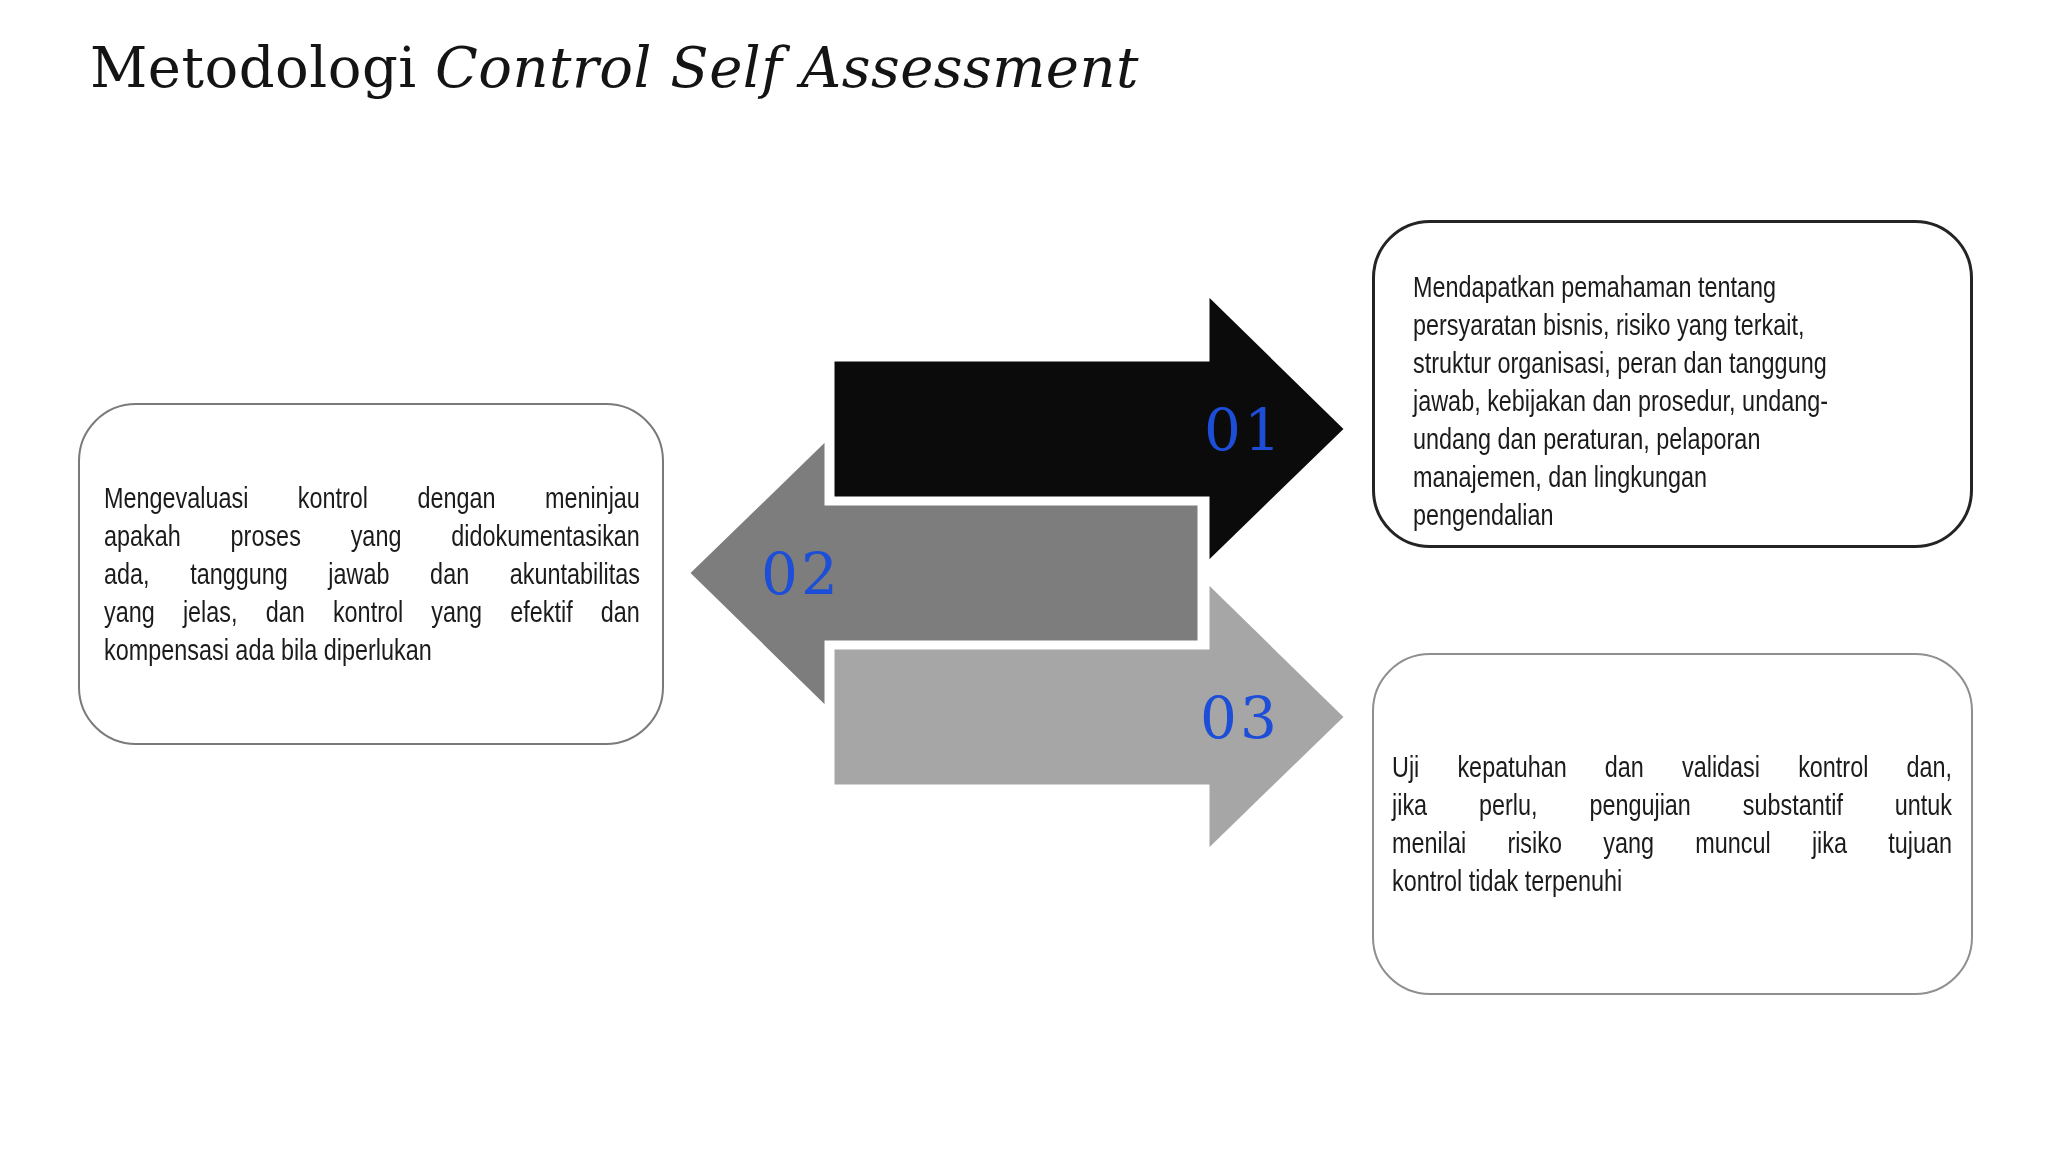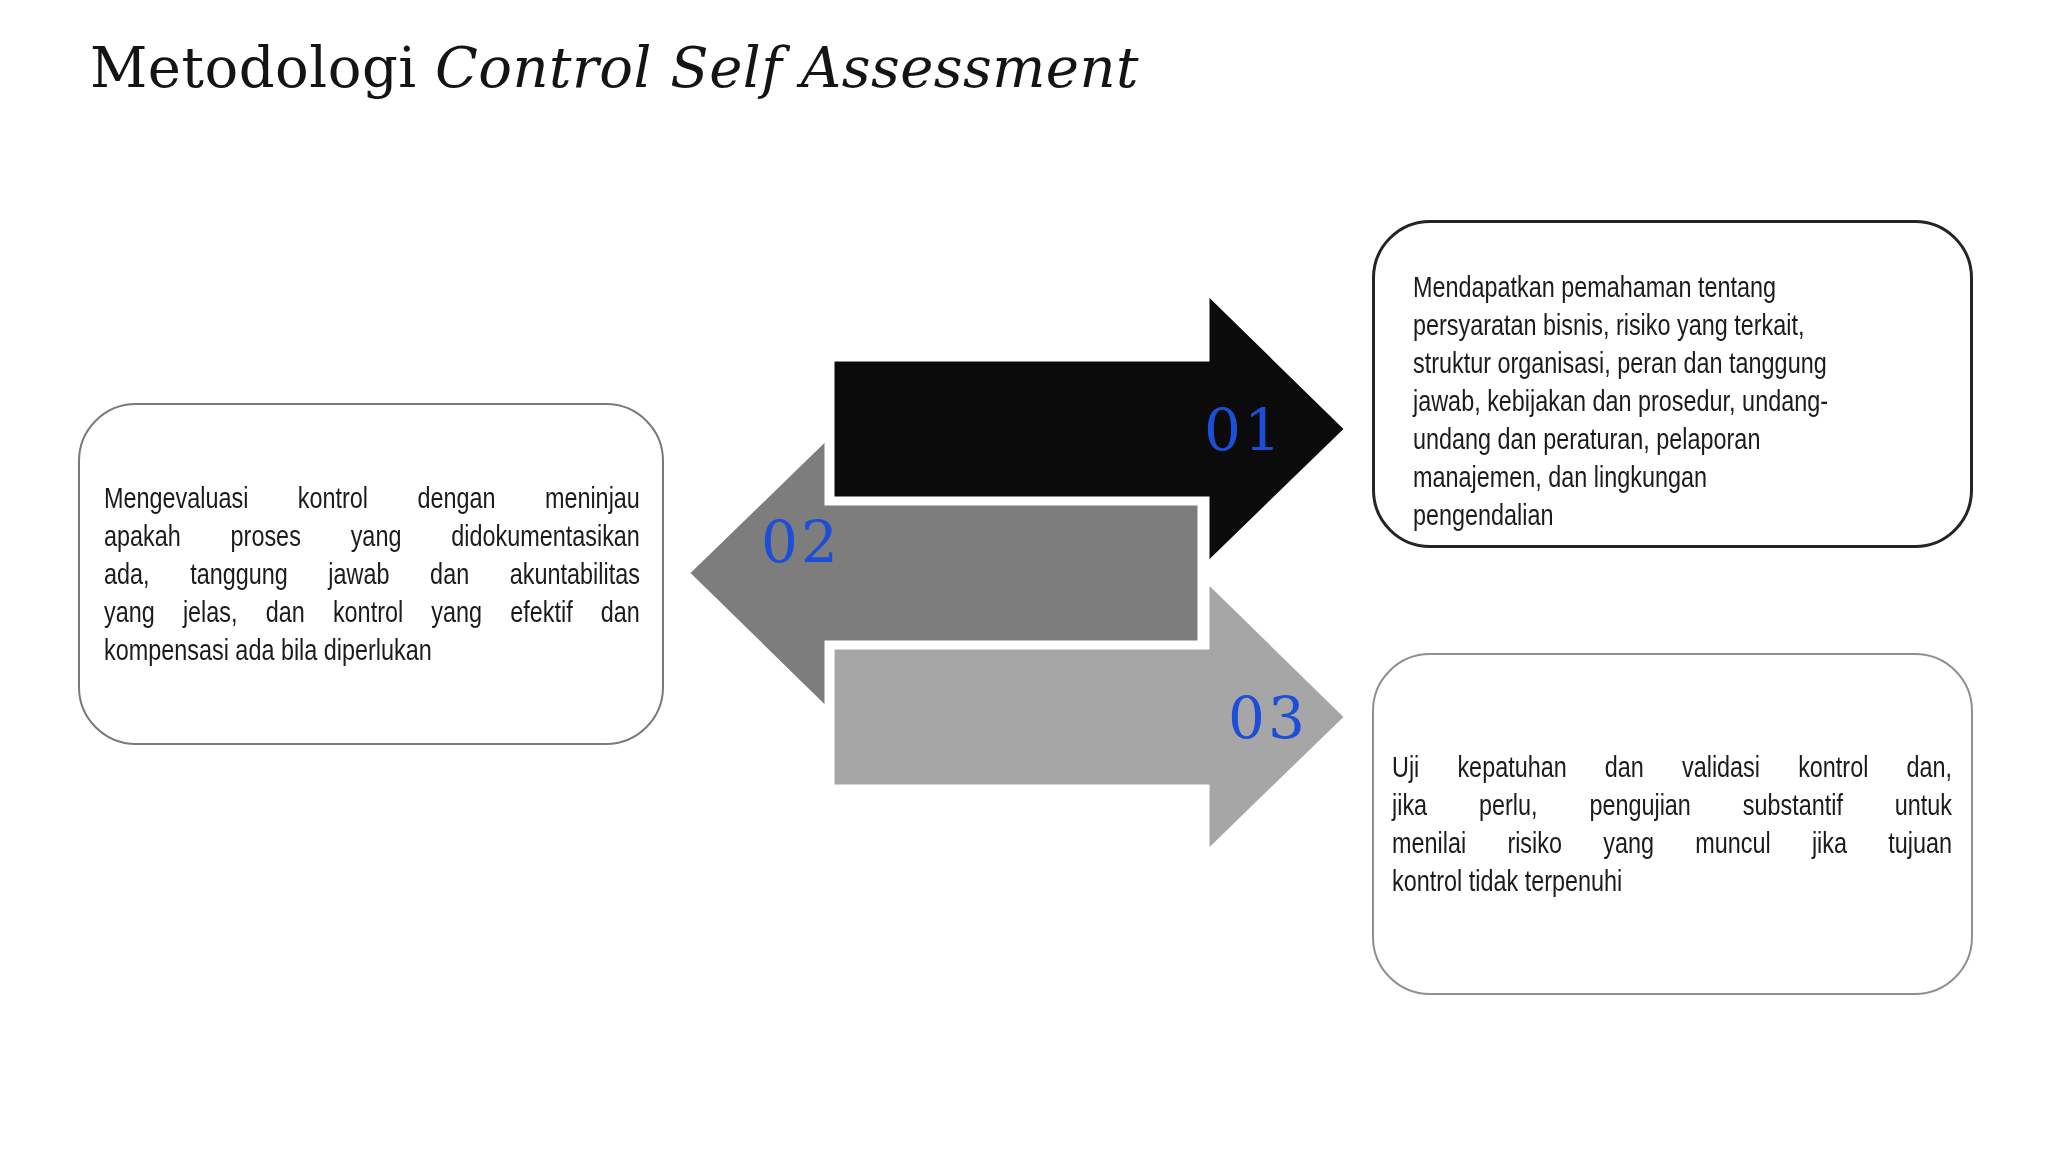--- a/index.html
+++ b/index.html
@@ -89,22 +89,22 @@
 
   <h1 class="title"><span>Metodologi </span><em>Control Self Assessment</em></h1>
 
   <svg class="arrows" viewBox="0 0 2048 1152" aria-hidden="true">
     <polygon points="832,647 1207,647 1207,580 1347,717 1207,853 1207,787 832,787" fill="#a6a6a6"></polygon>
     <polygon points="1200,503 827,503 827,437 687,573 827,710 827,643 1200,643" fill="#7d7d7d"></polygon>
     <polygon points="832,359 1207,359 1207,292 1347,429 1207,565 1207,499 832,499" fill="#0b0b0b"></polygon>
   </svg>
 
   <div class="step-num" style="left:1244px;top:430px;">01</div>
-  <div class="step-num" style="left:801px;top:542px;">02</div>
-  <div class="step-num" style="left:1240px;top:718px;margin-left:28px;">03</div>
+  <div class="step-num" style="left:801px;top:574px;">02</div>
+  <div class="step-num" style="left:1240px;top:718px;">03</div>
 
   <div class="card card-right-top"></div>
   <div class="card card-left"></div>
   <div class="card card-right-bottom"></div>
 
   <div class="box-text text-step1">
       <div class="tline">Mendapatkan pemahaman tentang</div>
       <div class="tline">persyaratan bisnis, risiko yang terkait,</div>
       <div class="tline">struktur organisasi, peran dan tanggung</div>
       <div class="tline">jawab, kebijakan dan prosedur, undang-</div>

